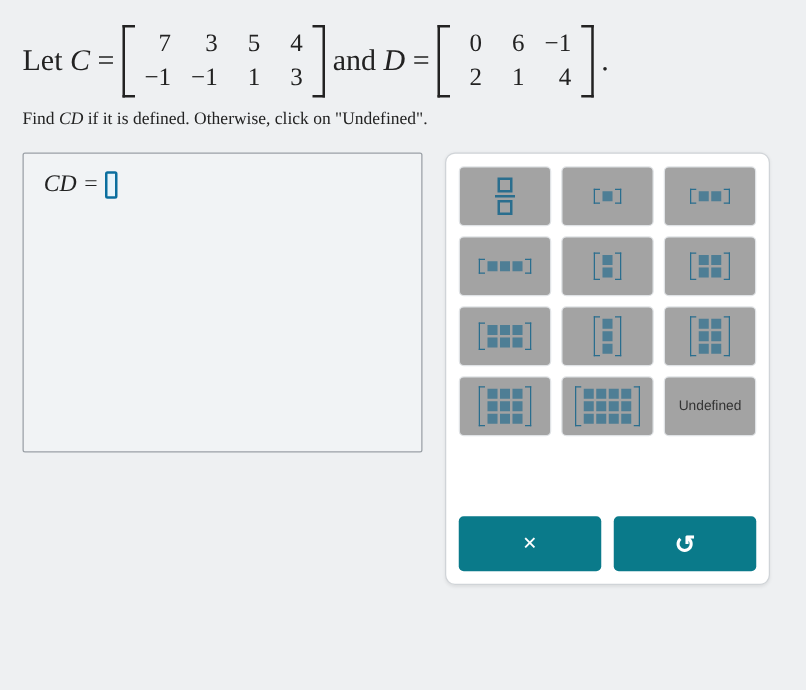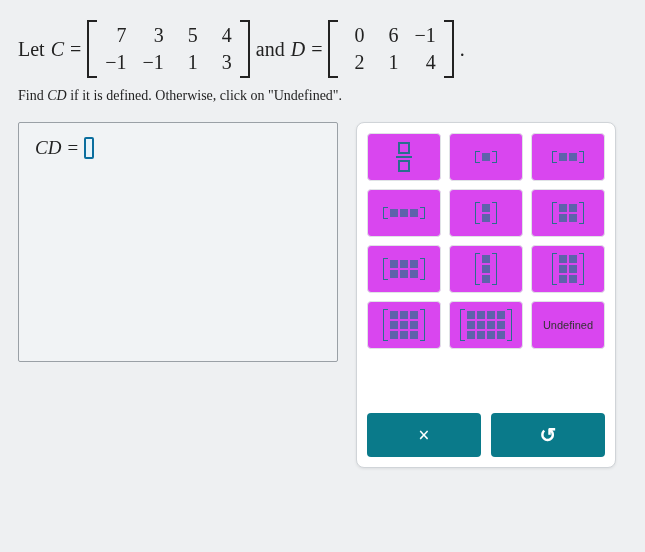--- a/index.html
+++ b/index.html
@@ -8,21 +8,21 @@
   padding: 12px 18px;
   width: 645px;
   height: 552px;
   font-family: Georgia, 'Times New Roman', serif;
   background: #eef0f2;
   color: #222;
   font-size: 19px;
 }
 .problem-setup { margin: 8px 0 8px 0; }
 .setup-row { display: flex; align-items: center; flex-wrap: wrap; gap: 6px; }
-.mtext { font-size: 20px; }
+.mtext { font-size: 24px; }
 .italic { font-style: italic; }
 .matrix {
   display: inline-flex;
   align-items: stretch;
   vertical-align: middle;
 }
 .bracket {
   width: 10px;
   position: relative;
 }
@@ -65,21 +65,21 @@
   box-shadow: 0 1px 3px rgba(0,0,0,0.08);
   width: 260px;
 }
 .keygrid {
   display: grid;
   grid-template-columns: repeat(3, 1fr);
   gap: 8px;
 }
 .key {
   height: 48px;
-  background: #d946ef;
+  background: #a3a3a3;
   border: 1px solid #e0e3e6;
   border-radius: 4px;
   display: flex;
   align-items: center;
   justify-content: center;
   cursor: pointer;
   font-family: Arial, sans-serif;
   font-size: 13px;
   color: #2a6e8e;
 }

